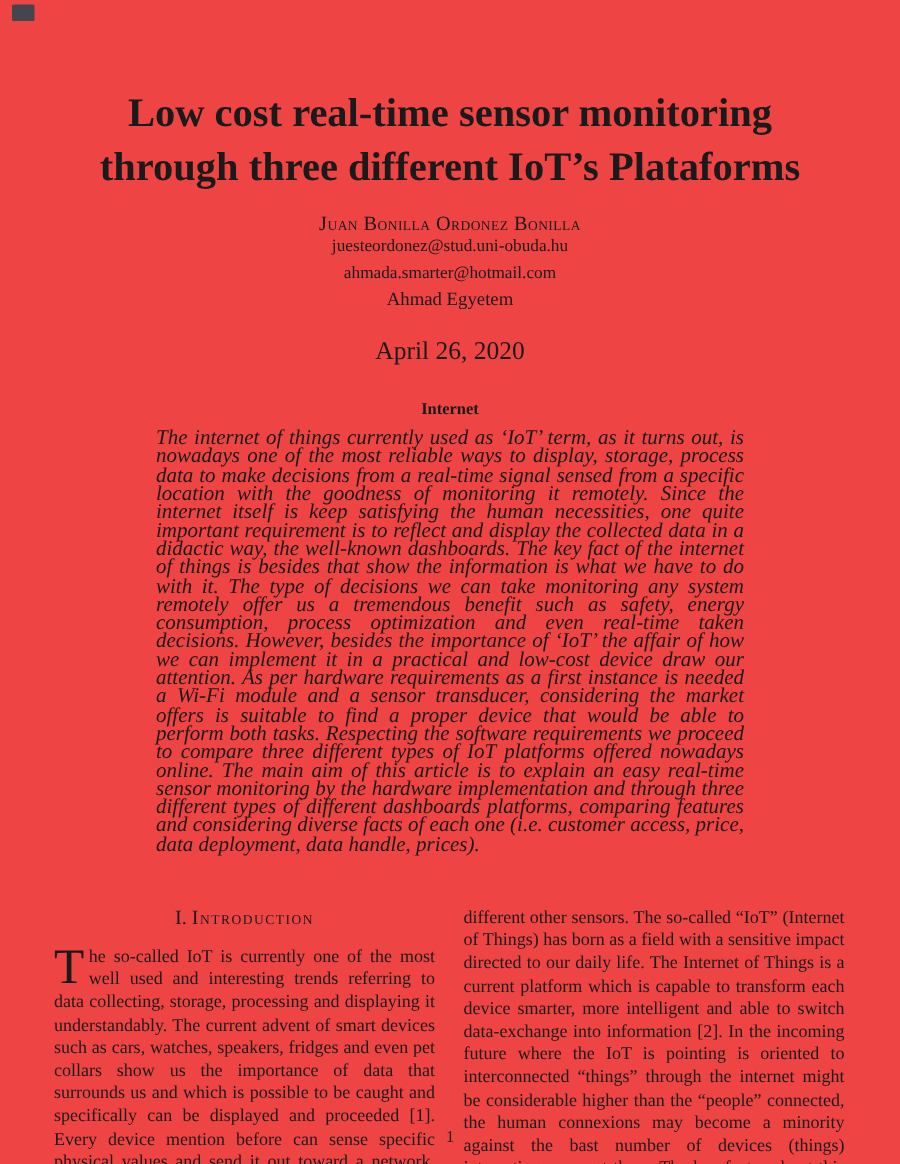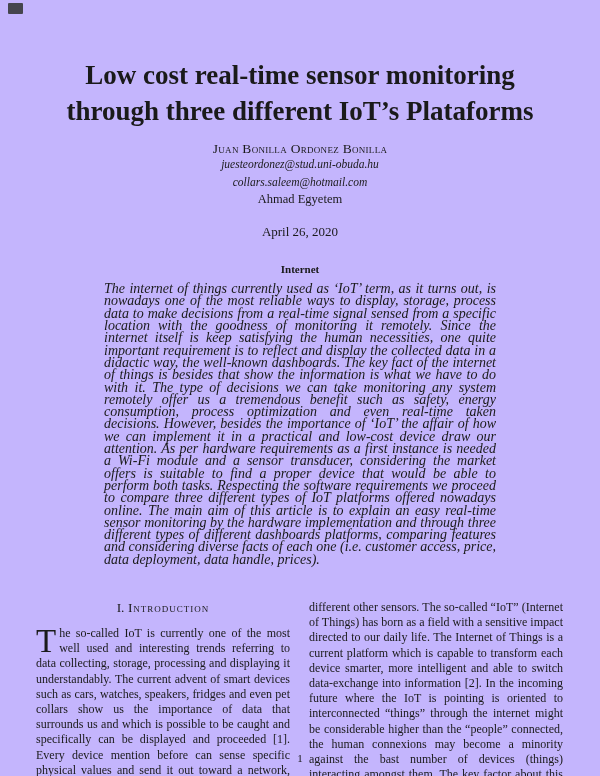--- a/index.html
+++ b/index.html
@@ -1,20 +1,20 @@
 <!DOCTYPE html>
 <html><head>
 <meta charset="utf-8">
 <style>
   html, body { margin: 0; padding: 0; background: #ffffff; }
   .page {
     position: relative;
     width: 600px;
     height: 776px;
-    background: #c4b5fd;
+    background: #ef4444;
     font-family: "Liberation Serif", "DejaVu Serif", serif;
     color: #1a1a1a;
     overflow: hidden;
   }
   .corner-mark {
     position: absolute;
     top: 3px; left: 8px;
     width: 15px; height: 11px;
     background: #45454e;
     border-radius: 1px;
@@ -30,24 +30,23 @@
   .author-name {
     font-variant: small-caps;
     font-size: 13.5px;
     line-height: 1.2;
     letter-spacing: 0.3px;
   }
   .author-email {
     font-size: 11.5px;
     line-height: 1.25;
     margin-bottom: 3px;
-    font-style: italic;
   }
   .affiliation { font-size: 12.5px; margin-top: 1px; }
-  .date { text-align: center; font-size: 13px; margin-top: 17px; }
+  .date { text-align: center; font-size: 17px; margin-top: 17px; }
   .abstract-heading {
     text-align: center;
     font-size: 11px;
     font-weight: bold;
     margin-top: 23px;
   }
   .abstract-body {
     width: 392px;
     margin: 8px auto 0 auto;
     font-style: italic;
@@ -95,21 +94,21 @@
 
 <div class="page">
 
   <div class="corner-mark"></div>
 
   <h1 class="title">Low cost real-time sensor monitoring through three different IoT’s Plataforms</h1>
 
   <div class="authors">
     <div class="author-name">Juan Bonilla Ordonez Bonilla</div>
     <div class="author-email">juesteordonez@stud.uni-obuda.hu</div>
-    <div class="author-email">collars.saleem@hotmail.com</div>
+    <div class="author-email">ahmada.smarter@hotmail.com</div>
     <div class="affiliation">Ahmad Egyetem</div>
   </div>
 
   <div class="date">April 26, 2020</div>
 
   <div class="abstract-heading">Internet</div>
   <div class="abstract-body">The internet of things currently used as ‘IoT’ term, as it turns out, is nowadays one of the most reliable ways to display, storage, process data to make decisions from a real-time signal sensed from a specific location with the goodness of monitoring it remotely. Since the internet itself is keep satisfying the human necessities, one quite important requirement is to reflect and display the collected data in a didactic way, the well-known dashboards. The key fact of the internet of things is besides that show the information is what we have to do with it. The type of decisions we can take monitoring any system remotely offer us a tremendous benefit such as safety, energy consumption, process optimization and even real-time taken decisions. However, besides the importance of ‘IoT’ the affair of how we can implement it in a practical and low-cost device draw our attention. As per hardware requirements as a first instance is needed a Wi-Fi module and a sensor transducer, considering the market offers is suitable to find a proper device that would be able to perform both tasks. Respecting the software requirements we proceed to compare three different types of IoT platforms offered nowadays online. The main aim of this article is to explain an easy real-time sensor monitoring by the hardware implementation and through three different types of different dashboards platforms, comparing features and considering diverse facts of each one (i.e. customer access, price, data deployment, data handle, prices).</div>
 
   <div class="columns">
     <div class="col">

